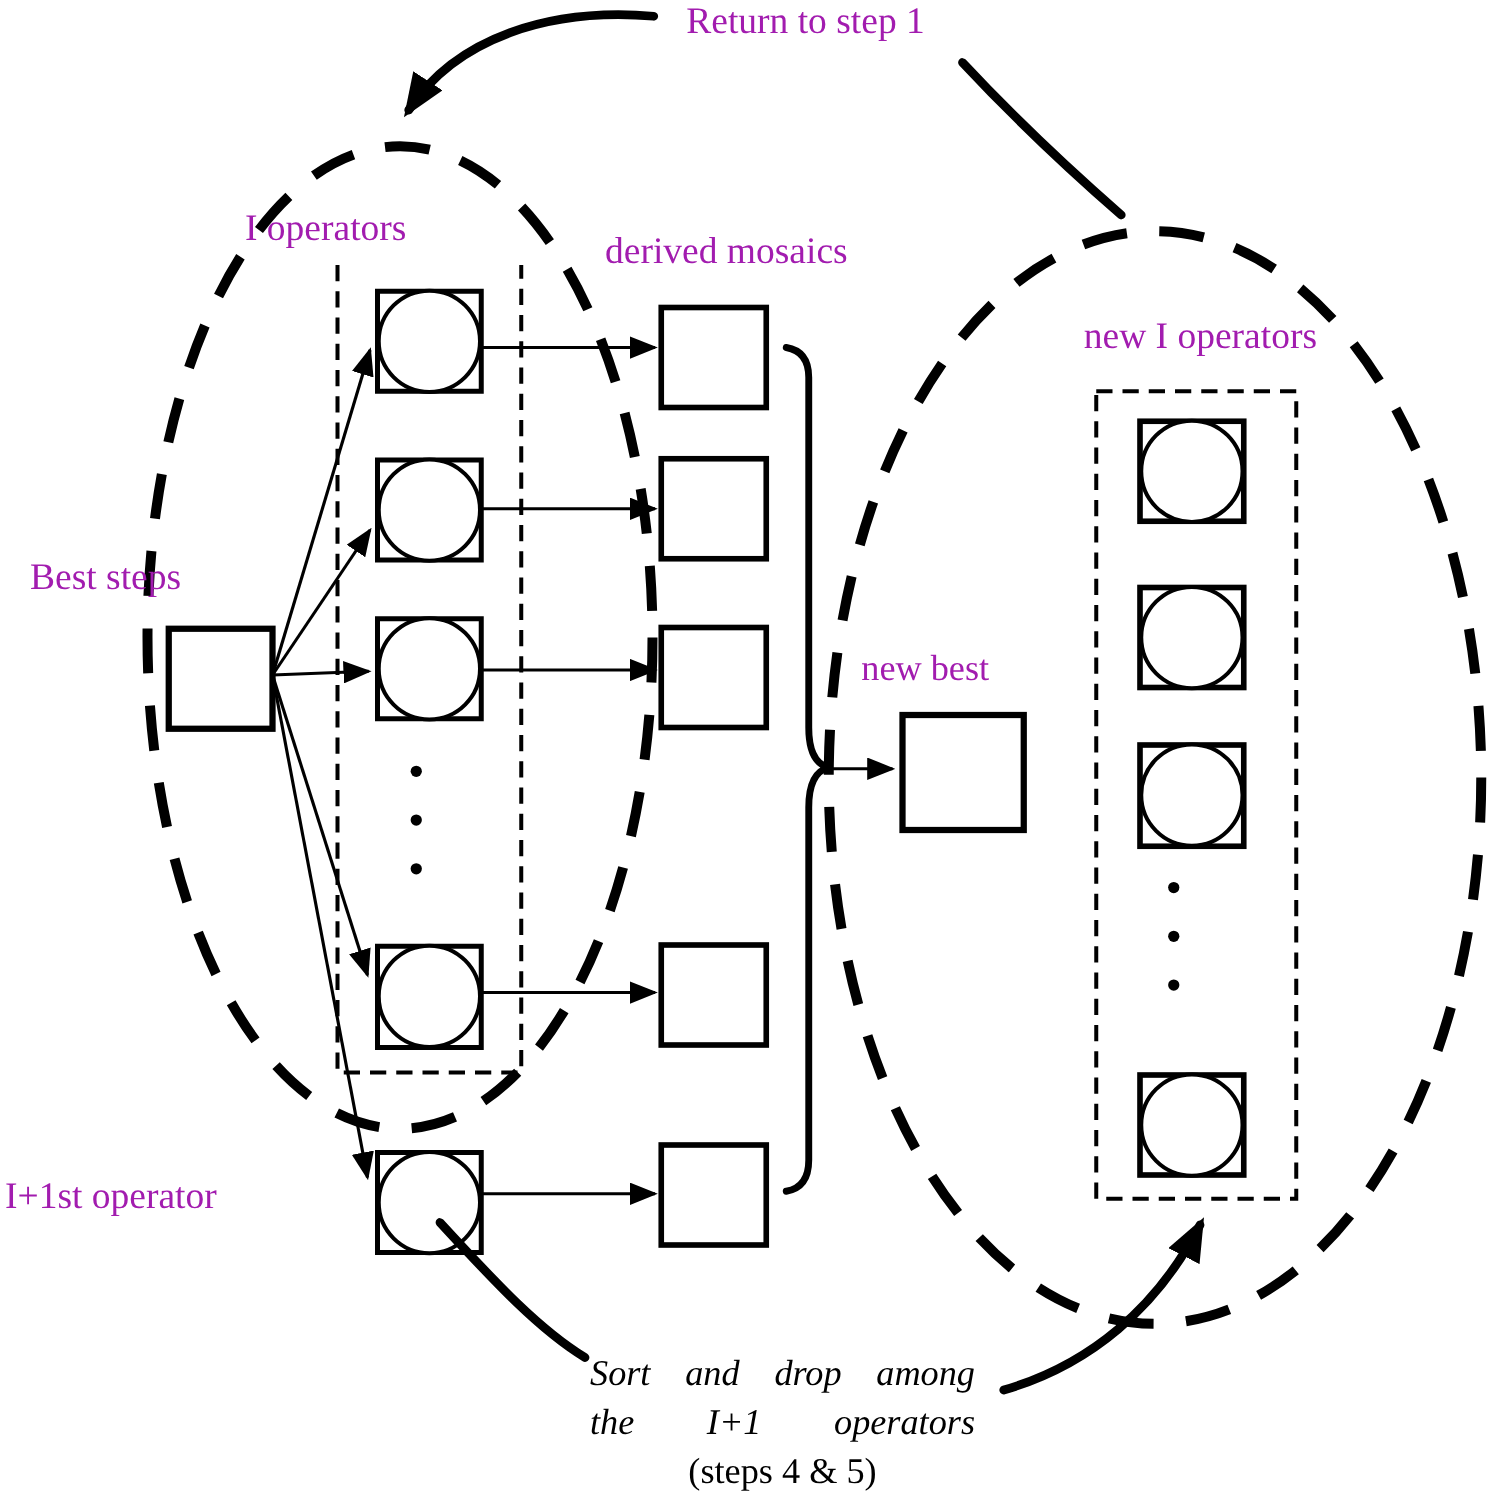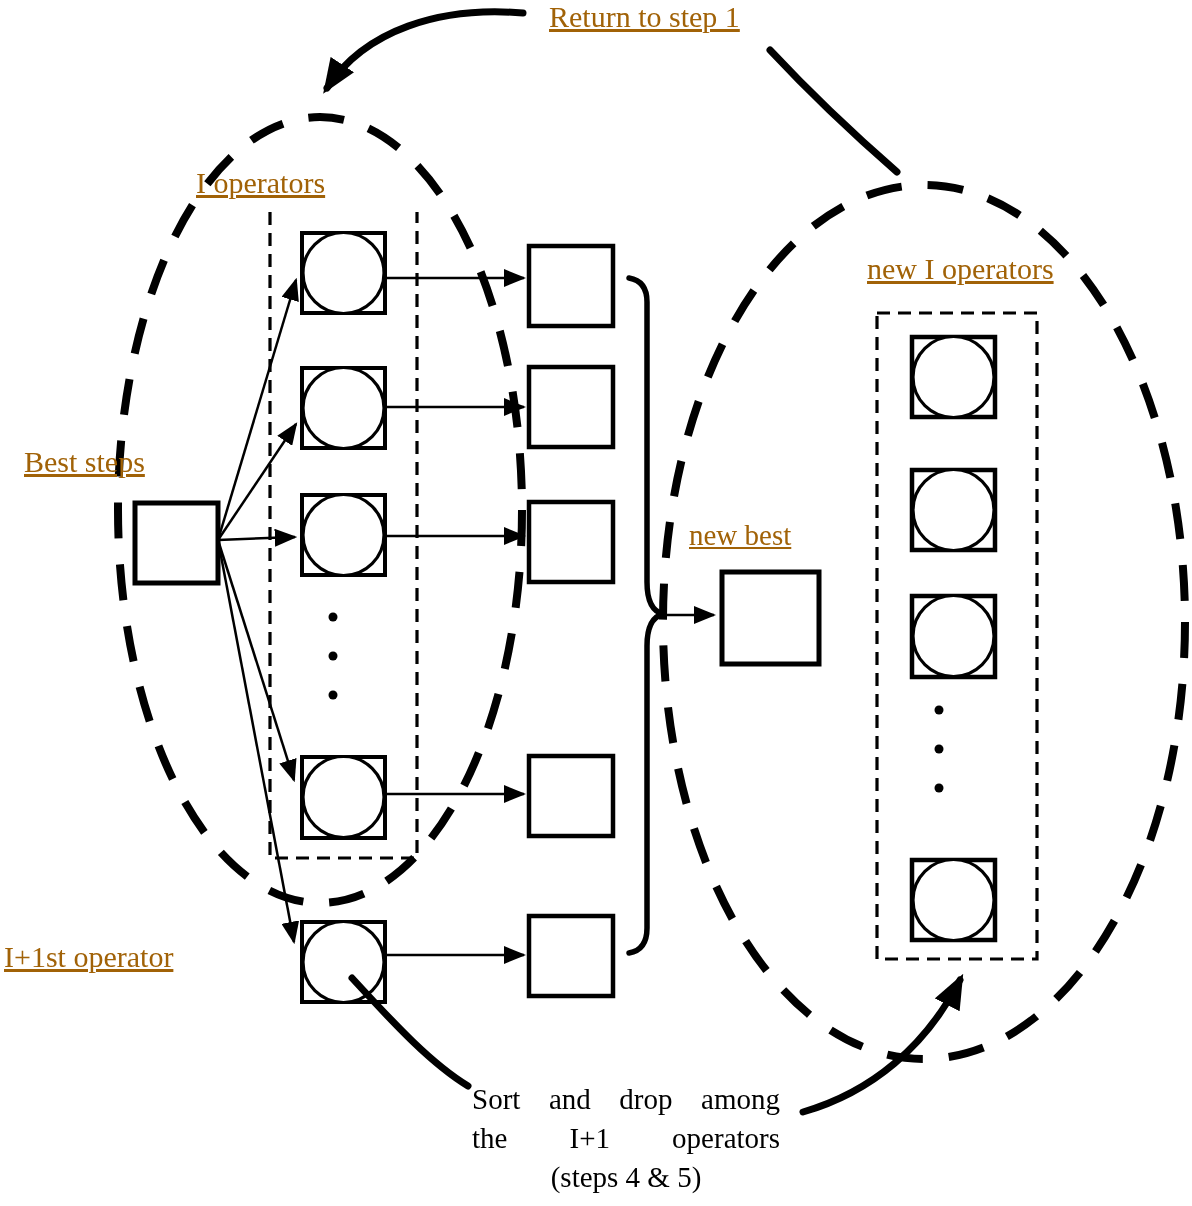--- a/index.html
+++ b/index.html
@@ -10,30 +10,29 @@
     font-family:"Liberation Serif", serif;
     color:#000;
     overflow:hidden;
   }
   #figure svg{position:absolute;left:0;top:0;}
   .lbl{
     position:absolute;
     font-size:30px;
     line-height:1.1;
     white-space:nowrap;
-    color:#a16207;
-    text-decoration:underline;
+    color:#a21caf;
   }
   .sort-note{
     position:absolute;
     left:472px;top:1080px;width:308px;
     font-size:29px;line-height:39px;
     white-space:normal;
   }
-  .sort-note .just{text-align:justify;text-align-last:justify;}
+  .sort-note .just{text-align:justify;text-align-last:justify;font-style:italic;}
   .sort-note .plain{text-align:center;}
 </style>
 </head>
 <body>
 
 <div id="figure">
 
   <svg width="1192" height="1206" viewBox="0 0 1192 1206">
     <defs>
       <marker id="arrThin" viewBox="0 0 10 8" refX="9" refY="4" markerWidth="9" markerHeight="7.2" orient="auto-start-reverse">
@@ -122,20 +121,21 @@
     </g>
 
     <path d="M523 13 C440 6 365 30 327 88" fill="none" stroke="#000" stroke-width="7" stroke-linecap="round" marker-end="url(#arrThick)"></path>
     <path d="M770 50 C812 95 858 138 897 172" fill="none" stroke="#000" stroke-width="7" stroke-linecap="round"></path>
     <path d="M352 978 C398 1028 432 1064 468 1086" fill="none" stroke="#000" stroke-width="7" stroke-linecap="round"></path>
     <path d="M803 1112 C872 1092 926 1046 960 980" fill="none" stroke="#000" stroke-width="7" stroke-linecap="round" marker-end="url(#arrThick)"></path>
   </svg>
 
   <div class="lbl" style="left:549px;top:0px;">Return to step 1</div>
   <div class="lbl" style="left:196px;top:166px;">I operators</div>
+  <div class="lbl" style="left:484px;top:184px;">derived mosaics</div>
   <div class="lbl" style="left:24px;top:445px;">Best steps</div>
   <div class="lbl" style="left:689px;top:520px;font-size:29px;">new best</div>
   <div class="lbl" style="left:867px;top:252px;">new I operators</div>
   <div class="lbl" style="left:4px;top:940px;text-align:center;">I+1st operator</div>
 
   <div class="sort-note">
     <div class="just">Sort and drop among</div>
     <div class="just">the I+1 operators</div>
     <div class="plain">(steps 4 &amp; 5)</div>
   </div>

